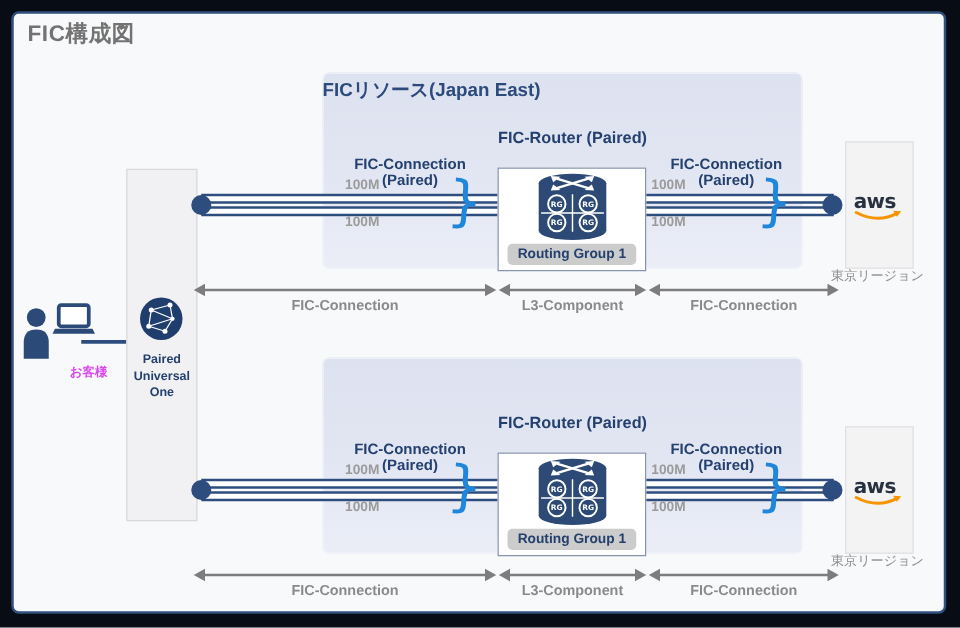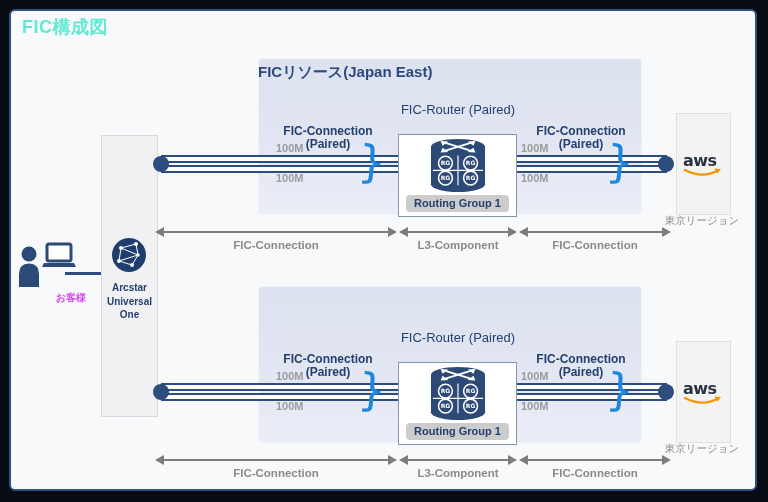--- a/index.html
+++ b/index.html
@@ -8,34 +8,34 @@
     background:#080c15;
     font-family:"Liberation Sans","DejaVu Sans",sans-serif;
     -webkit-font-smoothing:antialiased;
   }
   .abs{position:absolute;}
   .card{
     left:9px;top:9px;width:748px;height:482px;box-sizing:border-box;
     background:#f8f9fb;border:2px solid #30507d;border-radius:6px;
   }
   .page-title{
-    left:22px;top:15px;font-size:18px;font-weight:bold;color:#5eead4;letter-spacing:.5px;
+    left:22px;top:15px;font-size:18px;font-weight:bold;color:#737373;letter-spacing:.5px;
   }
   
   .section{left:0;top:0;width:768px;height:228px;}
   .section.s2{top:228px;}
   .panel{
     left:258px;top:58px;width:384px;height:157px;border-radius:5px;
     background:linear-gradient(180deg,#dde2f0 0%,#e1e5f2 45%,#ebeef7 100%);
     box-shadow:inset 0 0 0 1px #f1f3f9;
   }
   .panel-title{left:258px;top:63px;width:384px;text-align:left;
     font-size:15px;font-weight:600;color:#2c4a7c;}
   .router-label{left:368px;top:102px;width:180px;text-align:center;
-    font-size:13px;font-weight:normal;color:#24406e;}
+    font-size:13px;font-weight:bold;color:#24406e;}
   .tube{left:161px;width:506px;height:4px;background:#ffffff;
     border-top:2px solid #2d4d7f;border-bottom:2px solid #2d4d7f;}
   .tube.t1{top:155px;} .tube.t2{top:165px;}
   .dot{width:16px;height:16px;border-radius:50%;background:#2d4d7f;top:156px;z-index:3;}
   .dot.dl{left:153px;} .dot.dr{left:658px;}
   .router-box{
     left:398px;top:122px;width:119px;height:83px;box-sizing:border-box;
     background:#ffffff;border:1px solid #8794ad;z-index:4;
     display:flex;flex-direction:column;align-items:center;margin-top:12px;
   }
@@ -159,21 +159,21 @@
     <use href="#sym-person"></use>
   </svg>
 <div class="abs customer-label">お客様</div>
 <div class="abs cust-line"></div>
 
 <div class="abs wan-box"></div>
 <svg class="abs globe" width="38" height="38" viewBox="0 0 38 38">
     <use href="#sym-globe"></use>
   </svg>
 <div class="abs wan-name">
-  <div>Arcstar</div>
+  <div>Paired</div>
   <div>Universal</div>
   <div>One</div>
 </div>
 
 <div class="abs section s1">
   <div class="abs panel"></div>
   <div class="abs panel-title">FICリソース(Japan East)</div>
 
   <div class="abs tube t1"></div>
   <div class="abs tube t2"></div>

